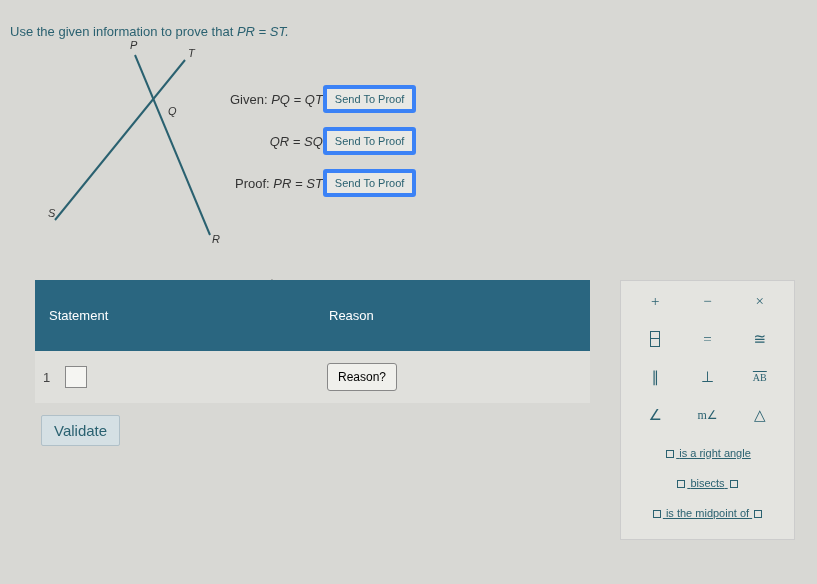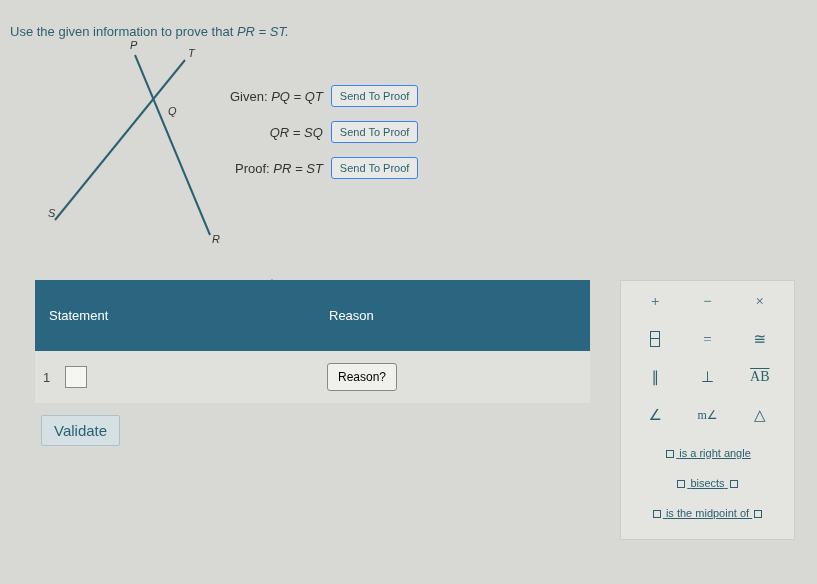--- a/index.html
+++ b/index.html
@@ -28,24 +28,24 @@
       position: absolute;
       top: 85px;
       left: 230px;
     }
     .given-row {
       display: flex;
       align-items: center;
       margin-bottom: 14px;
       justify-content: flex-end;
     }
-    .given-label { font-size: 13px; color: #333; margin-right: 8px; font-style: italic;}
+    .given-label { font-size: 13px; color: #333; font-style: italic;}
     .given-label .lbl { font-style: normal; }
     .send-btn {
-      border: 1px solid #3b82f6;
+      border: 4px solid #3b82f6;
       background: #e8e8e4;
       color: #2a6170;
       font-size: 11px;
       padding: 4px 8px;
       border-radius: 3px;
       cursor: pointer;
     }
     .proof-table {
       position: absolute;
       top: 280px;
@@ -194,21 +194,21 @@
           <span style="display:block;border-bottom:1px solid #2a6170;width:10px;height:8px;border:1px solid #2a6170;border-bottom:1px solid #2a6170;"></span>
           <span style="display:block;width:10px;height:8px;border:1px solid #2a6170;border-top:none;"></span>
         </span>
     </div>
     <div class="pbtn">=</div>
     <div class="pbtn">≅</div>
   </div>
   <div class="prow">
     <div class="pbtn">∥</div>
     <div class="pbtn">⊥</div>
-    <div class="pbtn overline" style="font-size:14px;">AB</div>
+    <div class="pbtn overline" style="font-size:10px;">AB</div>
   </div>
   <div class="prow">
     <div class="pbtn">∠</div>
     <div class="pbtn" style="font-size:12px;">m∠</div>
     <div class="pbtn">△</div>
   </div>
   <div class="pwide"><span class="sq"></span> <span>is a right angle</span></div>
   <div class="pwide"><span class="sq"></span> <span>bisects</span> <span class="sq"></span></div>
   <div class="pwide"><span class="sq"></span> <span>is the midpoint of</span> <span class="sq"></span></div>
 </div>

